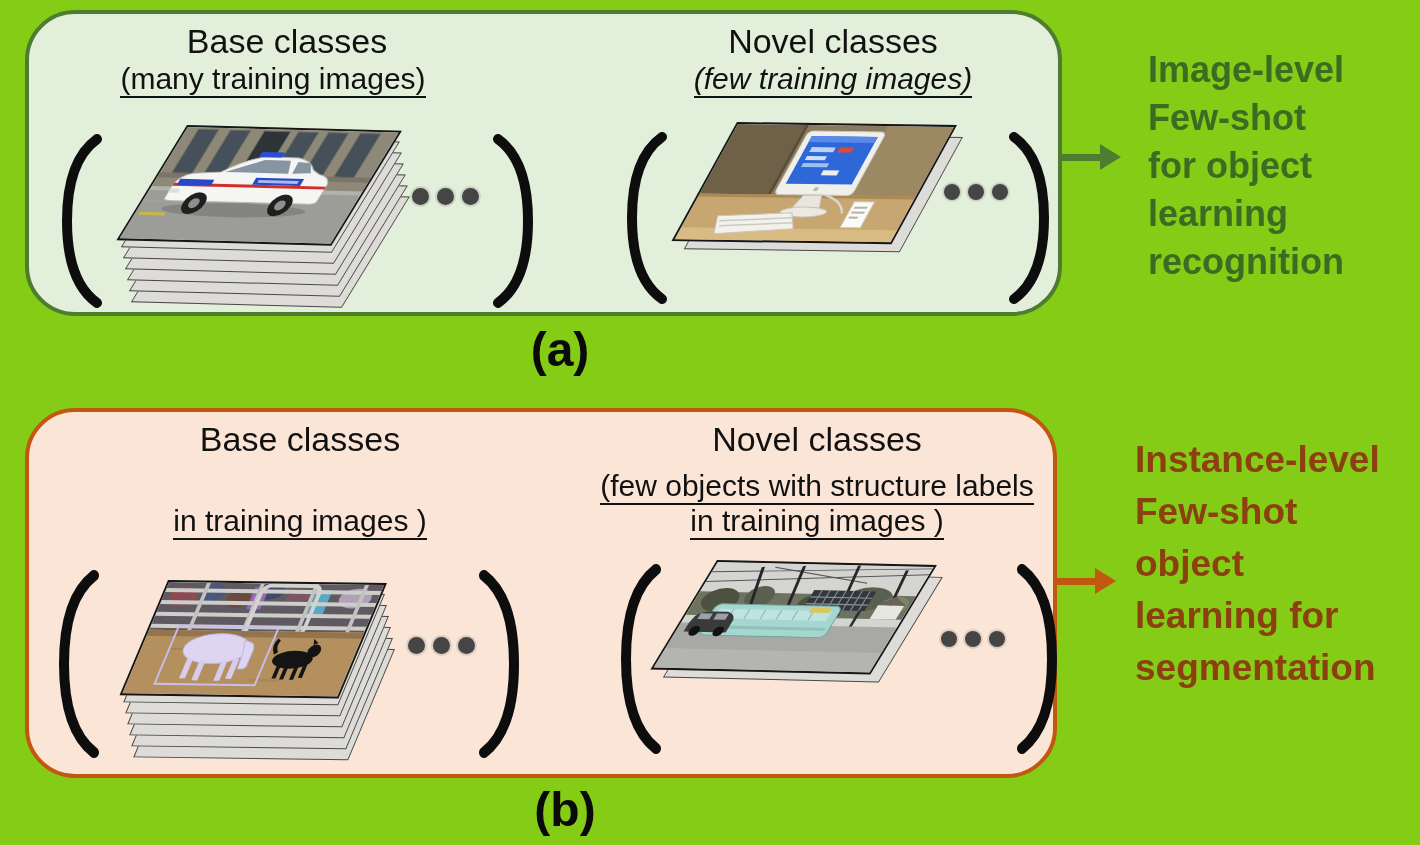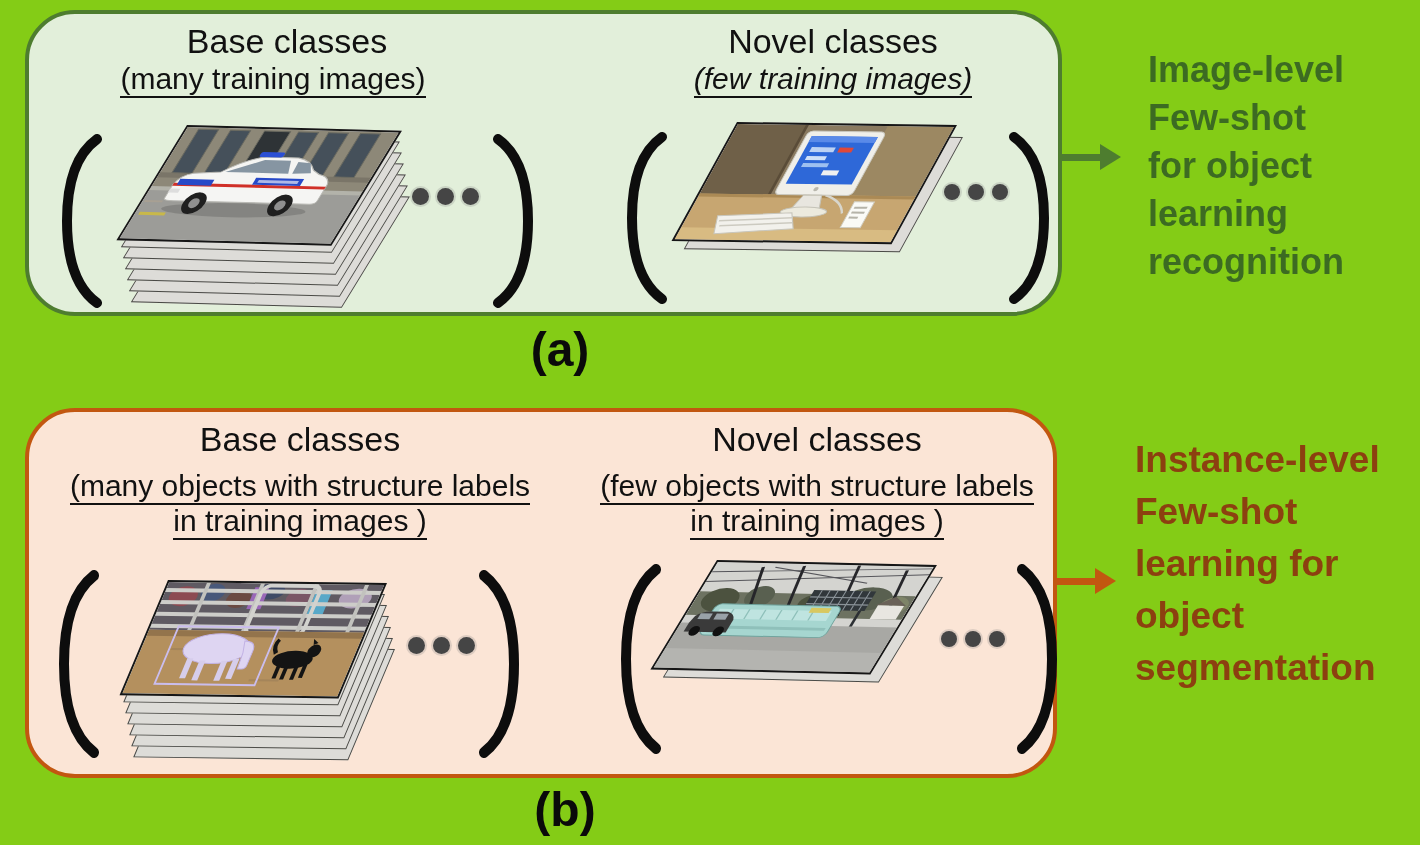--- a/index.html
+++ b/index.html
@@ -149,23 +149,20 @@
     <div>for object</div>
     <div>learning</div>
     <div>recognition</div>
   </div>
 
   <div class="panel-label" style="left:460px;top:324px;width:200px;">(a)</div>
 
   <div class="panel-box box-b"></div>
 
   <div class="cls-title abs" style="left:140px;top:420px;width:320px;">Base classes</div>
-  <div class="cls-sub abs" style="left:60px;top:469px;width:480px;">
-    <span>(many objects with structure labels</span>
-  </div>
   <div class="cls-sub abs" style="left:60px;top:504px;width:480px;">
     <span>in training images )</span>
   </div>
   <div class="cls-title abs" style="left:657px;top:420px;width:320px;">Novel classes</div>
   <div class="cls-sub abs" style="left:577px;top:469px;width:480px;">
     <span>(few objects with structure labels</span>
   </div>
   <div class="cls-sub abs" style="left:577px;top:504px;width:480px;">
     <span>in training images )</span>
   </div>
@@ -287,20 +284,20 @@
   </div>
 
   <svg class="abs" style="left:1055px;top:565px;" width="62" height="32">
     <rect y="13" width="42" height="7" fill="#c25710"></rect>
     <polygon points="40,3 40,29 61,16" fill="#c25710"></polygon>
   </svg>
 
   <div class="result result-b">
     <div>Instance-level</div>
     <div>Few-shot</div>
+    <div>object</div>
     <div>learning for</div>
-    <div>object</div>
     <div>segmentation</div>
   </div>
 
   <div class="panel-label" style="left:465px;top:784px;width:200px;">(b)</div>
 
 </div>
 
 </body></html>

